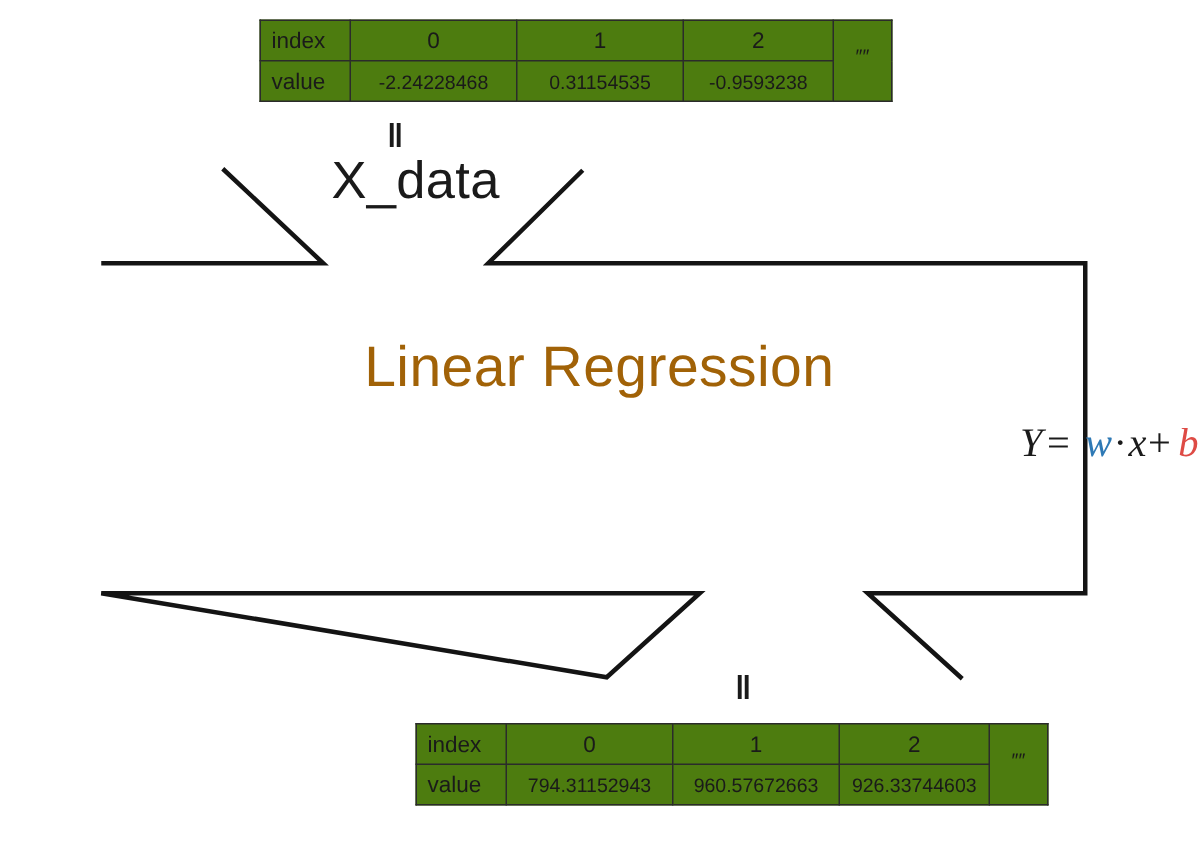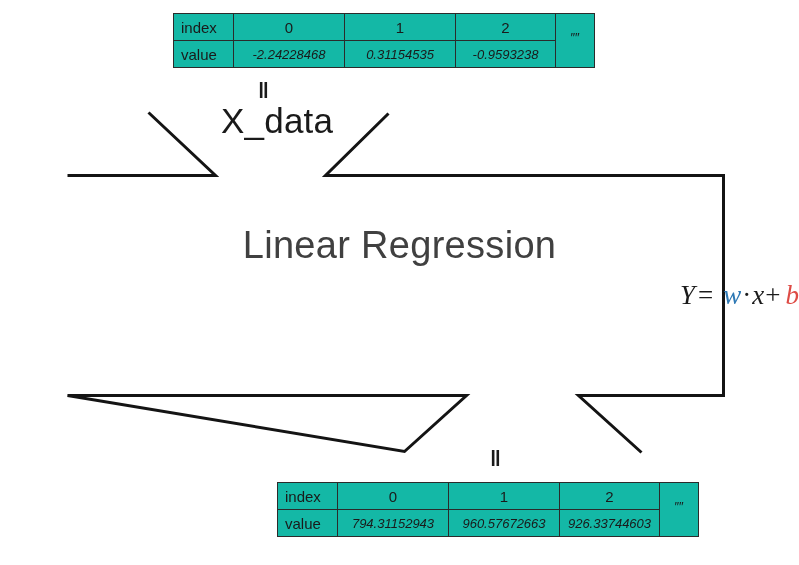--- a/index.html
+++ b/index.html
@@ -22,41 +22,40 @@
     top: 0;
     width: 799px;
     height: 565px;
   }
 
   
   .data-table {
     position: absolute;
     border-collapse: collapse;
     table-layout: fixed;
-    background: #14b8a6;
+    background: #4d7c0f;
   }
   .data-table td {
     border: 1.4px solid #2b2b2b;
     text-align: center;
     vertical-align: middle;
     color: #1a1a1a;
     padding: 0;
     white-space: nowrap;
   }
   .data-table td.rowhead {
     font-size: 15px;
     text-align: left;
     padding-left: 7px;
   }
   .data-table td.idx {
     font-size: 15px;
   }
   .data-table td.val {
     font-size: 13px;
-    font-style: italic;
   }
   .data-table td.dots {
     font-size: 13px;
     letter-spacing: 0px;
     vertical-align: top;
     padding-top: 16px;
   }
   .data-table tr { height: 27px; }
 
   #table-top    { left: 173px; top: 13px;  width: 421px; }
@@ -96,21 +95,21 @@
 
   
   #block-title {
     position: absolute;
     left: 0;
     top: 224px;
     width: 799px;
     text-align: center;
     font-size: 38px;
     letter-spacing: 0.3px;
-    color: #404040;
+    color: #a16207;
   }
   #equation {
     position: absolute;
     left: 0;
     top: 280px;
     width: 799px;
     text-align: right;
     font-family: "Liberation Serif", "DejaVu Serif", serif;
     font-style: italic;
     font-size: 27px;

